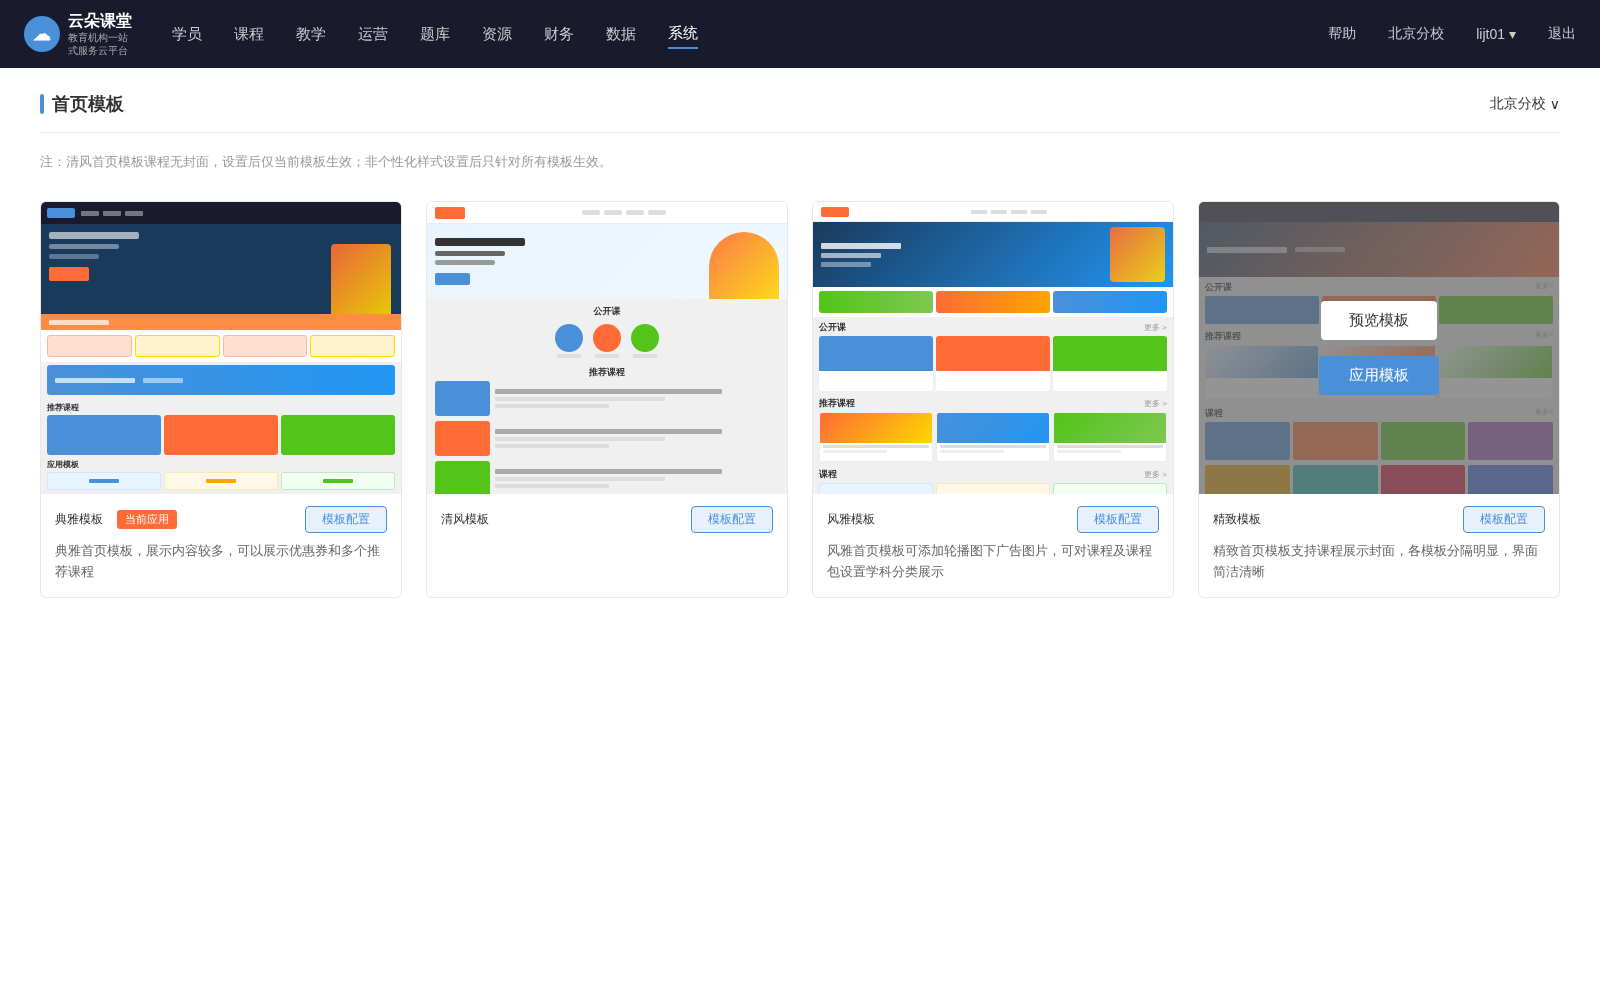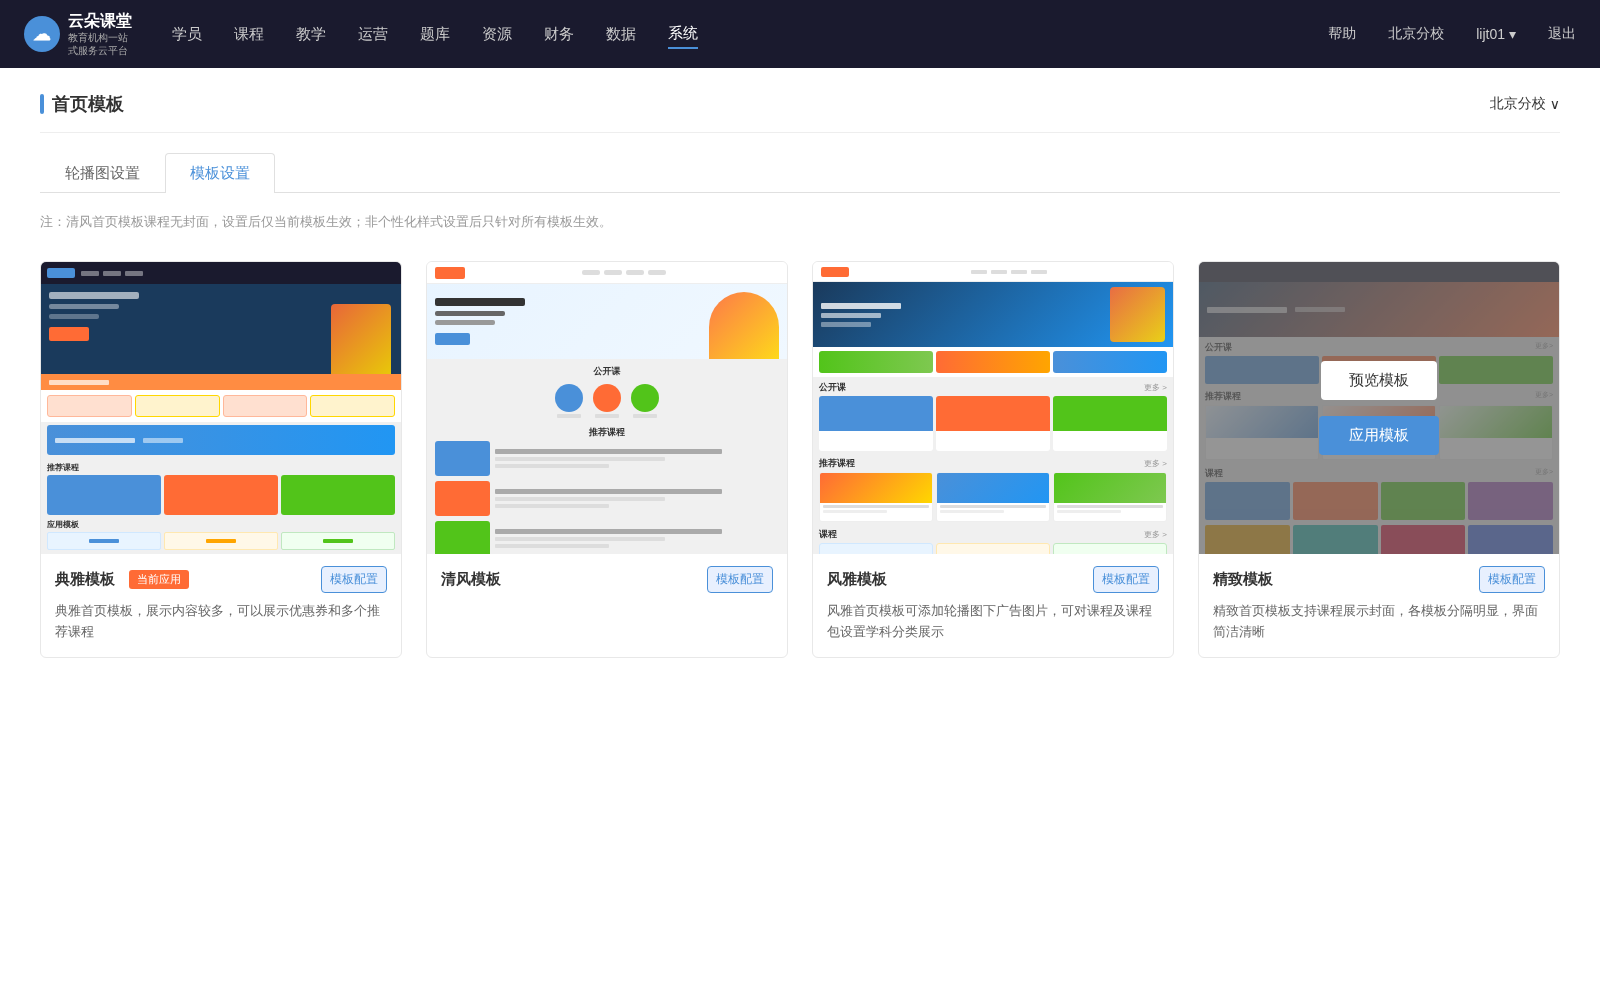--- a/index.html
+++ b/index.html
@@ -199,37 +199,37 @@
     .template-footer {
       padding: 12px 14px 14px;
     }
     .template-title-row {
       display: flex;
       align-items: center;
       justify-content: space-between;
       margin-bottom: 8px;
     }
     .template-name {
-      font-size: 15px;
-      font-weight: bold;
+      font-size: 12px;
+      font-weight: normal;
       color: #333;
     }
     .badge-current {
       background: #ff6b35;
       color: white;
       font-size: 11px;
       padding: 2px 8px;
       border-radius: 3px;
       margin-left: 8px;
     }
     .btn-config {
       background: #e8f0fe;
       color: #4a90d9;
       border: 1px solid #4a90d9;
-      padding: 4px 8px;
+      padding: 4px 16px;
       font-size: 12px;
       border-radius: 4px;
       cursor: pointer;
     }
     .template-desc {
       font-size: 13px;
       color: #666;
       line-height: 1.6;
     }
 
@@ -285,24 +285,20 @@
   <div class="page-header">
     <div class="page-title">
       <span>首页模板</span>
     </div>
     <div class="branch-selector">
       <span>北京分校</span>
       <span>∨</span>
     </div>
   </div>
 
-  <div class="tabs-container">
-    <div class="tab">轮播图设置</div>
-    <div class="tab active">模板设置</div>
-  </div>
 
   <div class="note">注：清风首页模板课程无封面，设置后仅当前模板生效；非个性化样式设置后只针对所有模板生效。</div>
 
   <div class="templates-grid">
 
     <div class="template-card">
       <div class="template-preview">
         <div class="preview-sim">
 
           <div class="t1-header">

